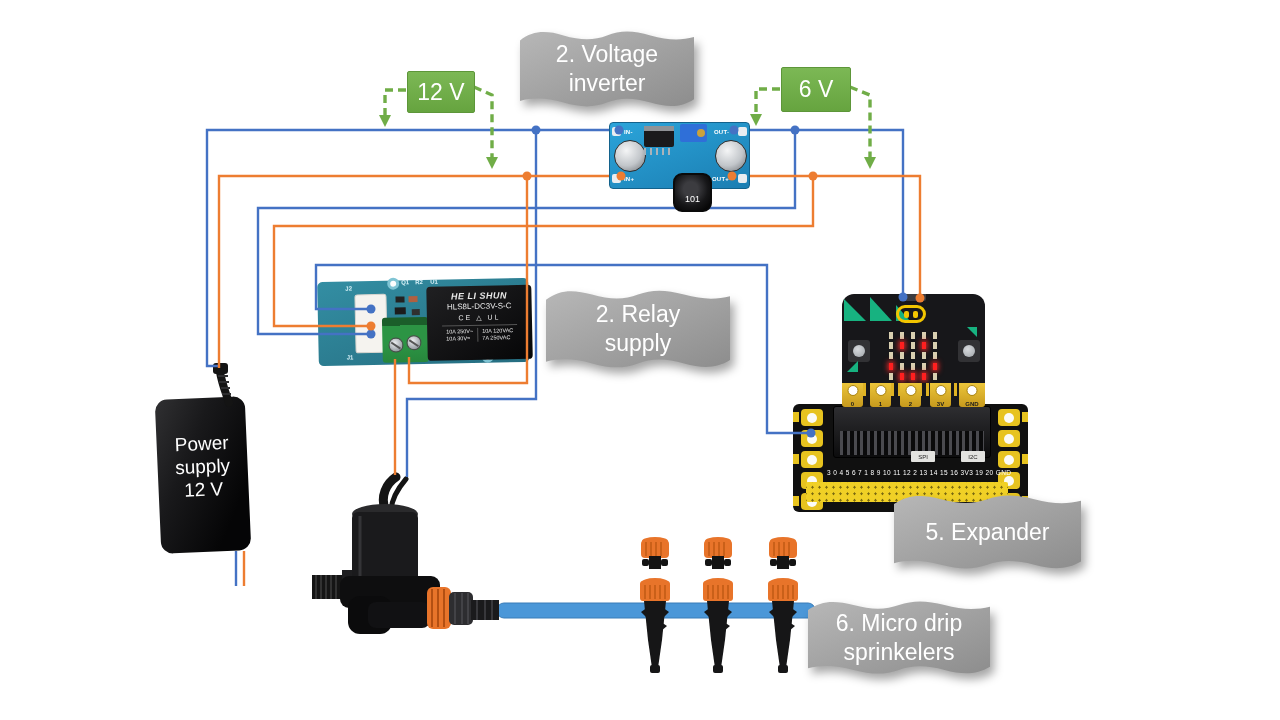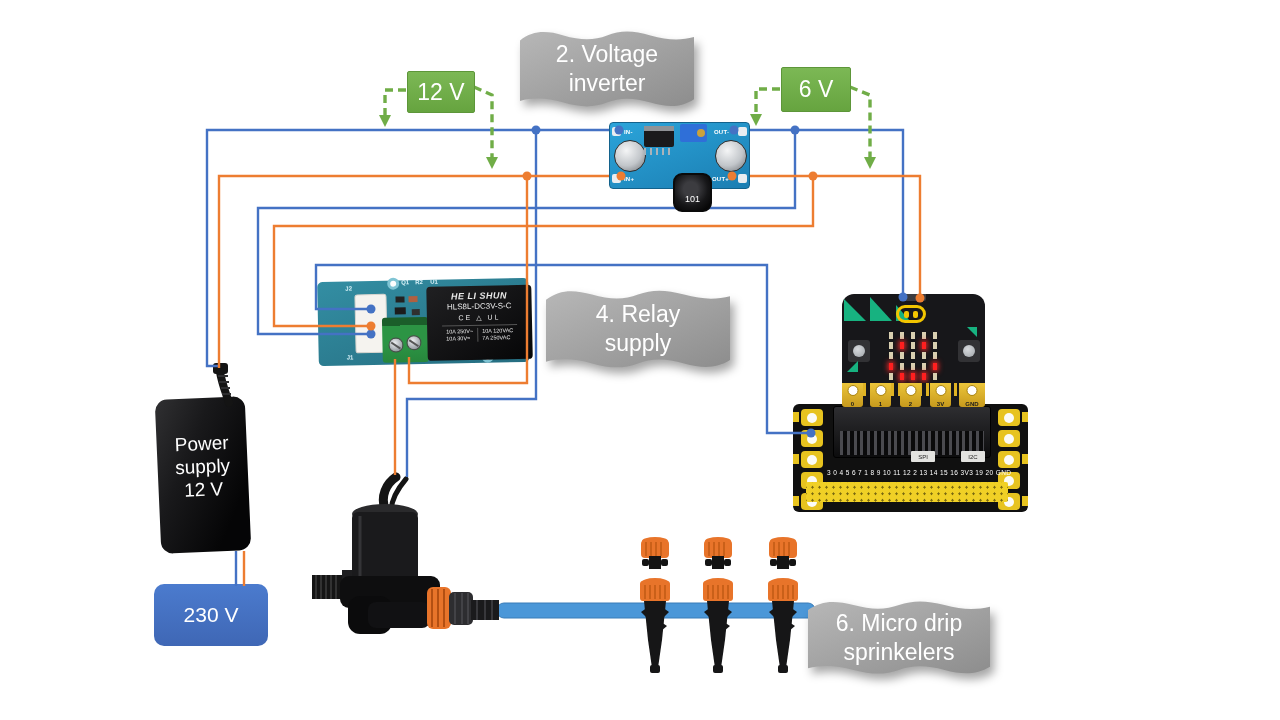--- a/index.html
+++ b/index.html
@@ -325,23 +325,20 @@
     <div class="xp-chip" style="left:168px;width:24px;">I2C</div>
     <div class="xp-pinrow">3 0 4 5 6 7 1 8 9 10 11 12 2 13 14 15 16 3V3 19 20 GND</div>
     <div class="xp-bread"></div>
   </div>
 
   <div class="psu">
     <span>Power</span>
     <span>supply</span>
     <span>12 V</span>
   </div>
-  <div class="mains">
-    <span>230 V</span>
-  </div>
 
   <svg class="layer" style="z-index:20">
     <g stroke="#4472C4" stroke-width="2.4" fill="none">
       <polyline points="218,366 207,366 207,130 903,130 903,296"></polyline>
       <polyline points="536,130 536,399 407,399 407,477"></polyline>
       <polyline points="795,130 795,208 258,208 258,334 371,334"></polyline>
       <polyline points="371,309 316,309 316,265 767,265 767,433 811,433"></polyline>
       <line x1="236" y1="551" x2="236" y2="586"></line>
     </g>
     <g stroke="#ED7D31" stroke-width="2.4" fill="none">
@@ -431,22 +428,37 @@
     <svg class="wave" viewBox="0 0 200 100" preserveAspectRatio="none">
       <defs>
           <linearGradient id="g2" x1="0" y1="0" x2="1" y2="1">
             <stop offset="0" stop-color="#b7b7b7"></stop>
             <stop offset="1" stop-color="#8d8d8d"></stop>
           </linearGradient>
         </defs>
       <path d="M0,16 C15,4 30,4 50,10 C70,16 85,16 100,10 C115,4 130,4 150,10 C170,16 185,16 200,12 L200,86 C185,96 170,96 150,90 C130,84 115,84 100,90 C85,96 70,96 50,90 C30,84 15,84 0,88 Z" fill="url(#g2)"></path>
     </svg>
     <div class="banner-text">
-      <span>4. Relay</span>
+      <span>2. Relay</span>
       <span>supply</span>
+    </div>
+  </div>
+  <div class="banner" style="left:894px;top:491px;width:187px;height:82px;z-index:60">
+    <svg class="wave" viewBox="0 0 200 100" preserveAspectRatio="none">
+      <defs>
+          <linearGradient id="g5" x1="0" y1="0" x2="1" y2="1">
+            <stop offset="0" stop-color="#b7b7b7"></stop>
+            <stop offset="1" stop-color="#8d8d8d"></stop>
+          </linearGradient>
+        </defs>
+      <path d="M0,16 C15,4 30,4 50,10 C70,16 85,16 100,10 C115,4 130,4 150,10 C170,16 185,16 200,12 L200,86 C185,96 170,96 150,90 C130,84 115,84 100,90 C85,96 70,96 50,90 C30,84 15,84 0,88 Z" fill="url(#g5)"></path>
+    </svg>
+    <div class="banner-text">
+      <span>5. Expander</span>
+      <span></span>
     </div>
   </div>
   <div class="banner" style="left:808px;top:597px;width:182px;height:81px;z-index:60">
     <svg class="wave" viewBox="0 0 200 100" preserveAspectRatio="none">
       <defs>
           <linearGradient id="g6" x1="0" y1="0" x2="1" y2="1">
             <stop offset="0" stop-color="#b7b7b7"></stop>
             <stop offset="1" stop-color="#8d8d8d"></stop>
           </linearGradient>
         </defs>

